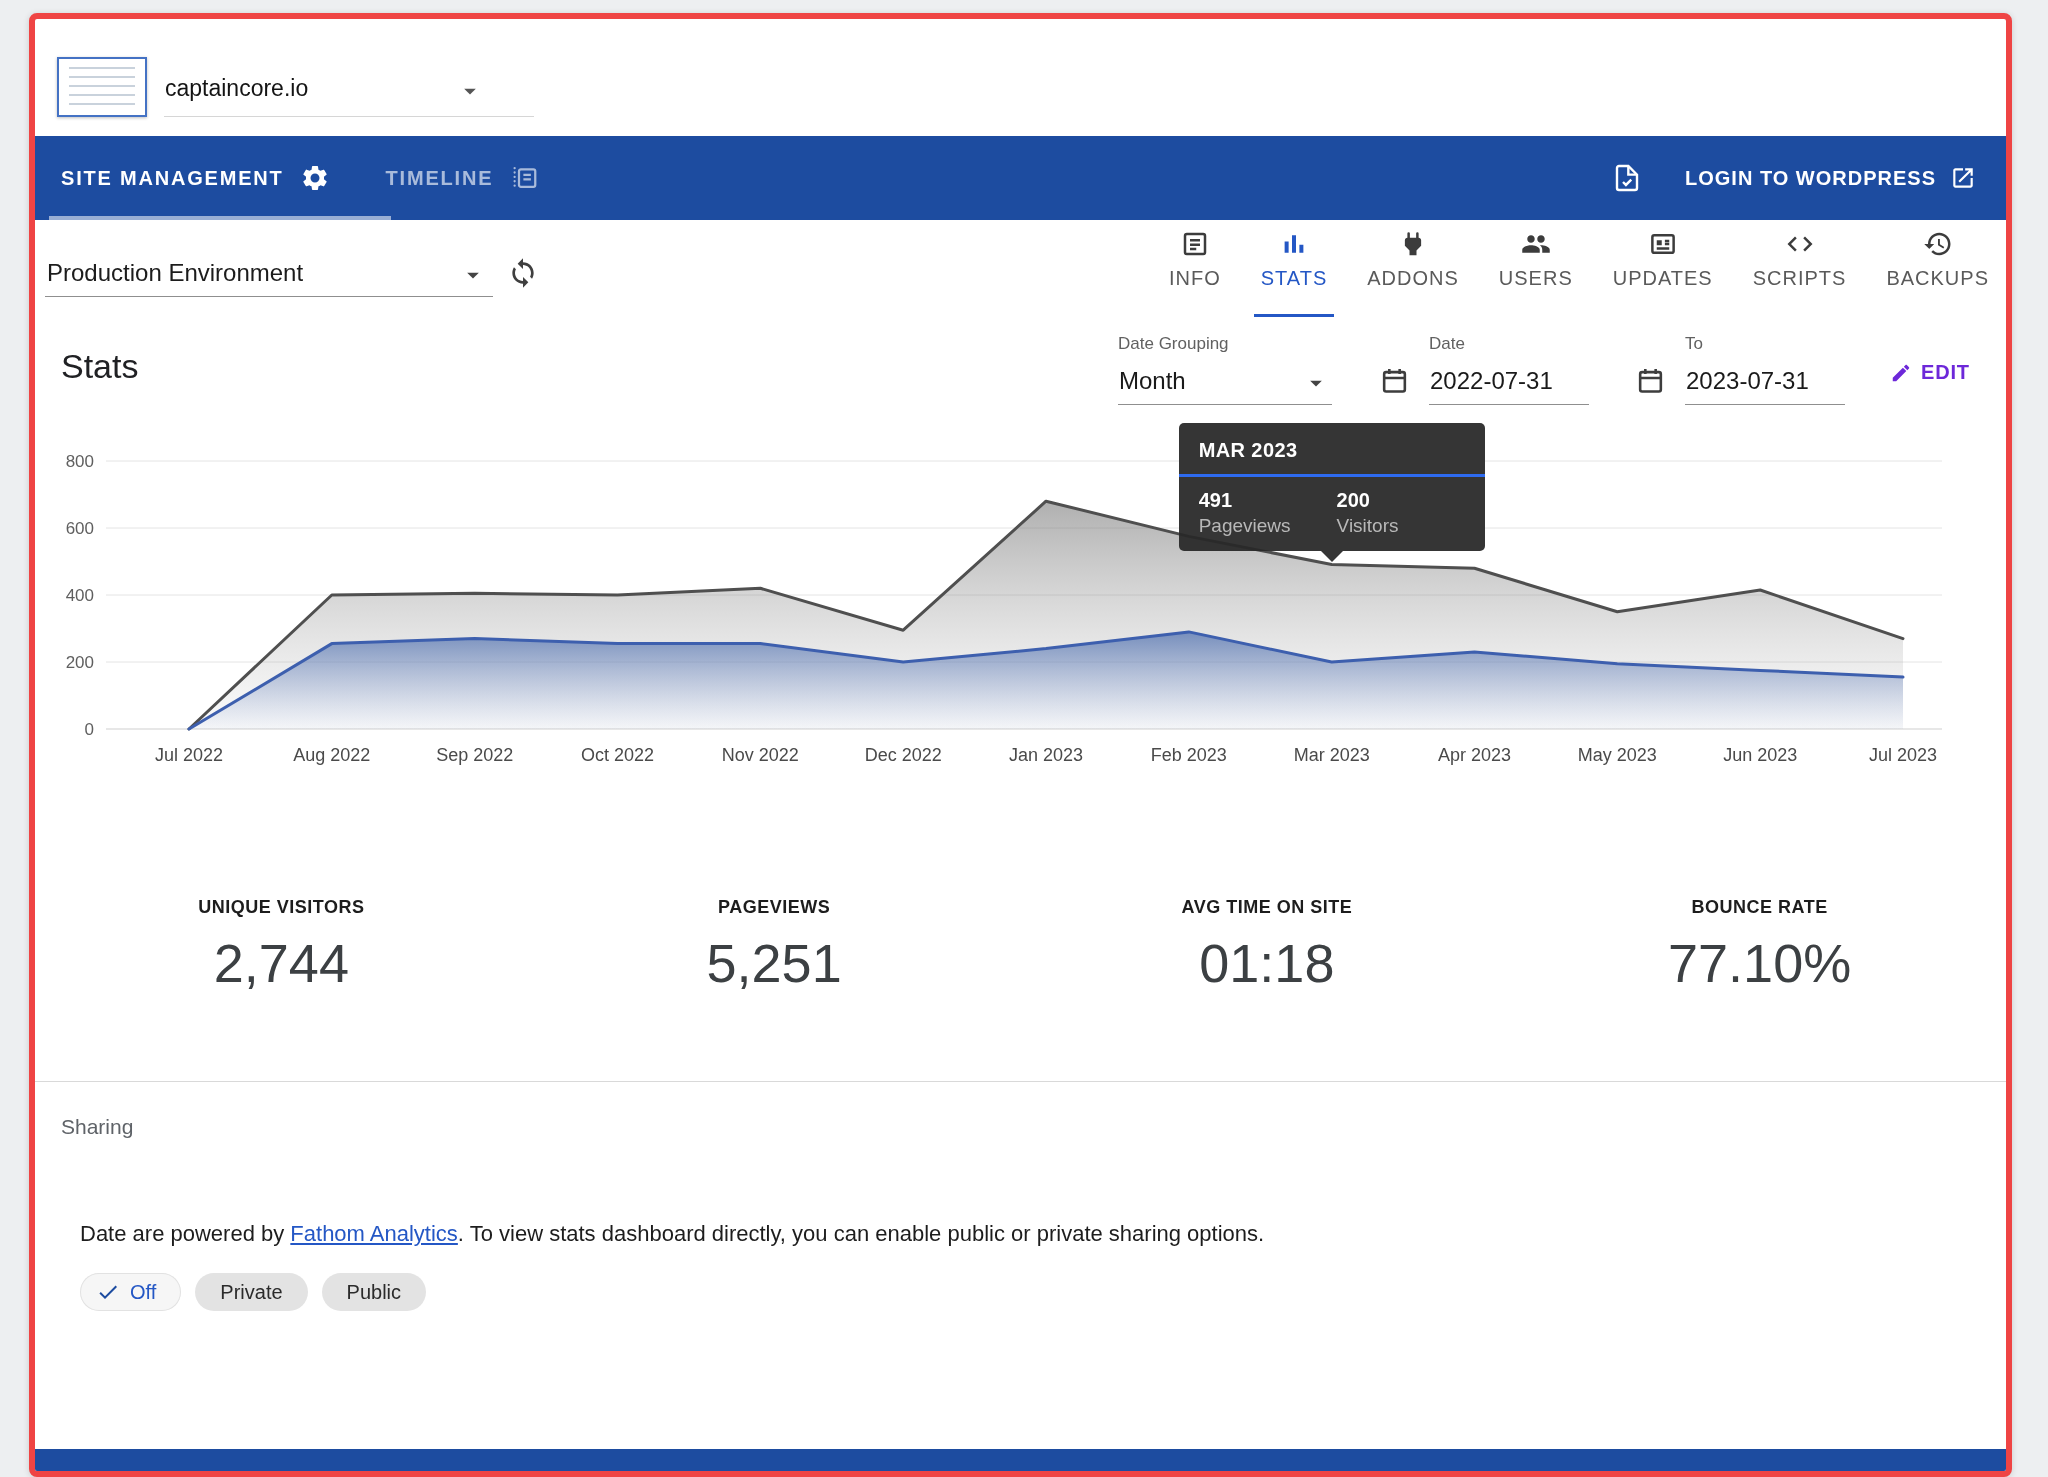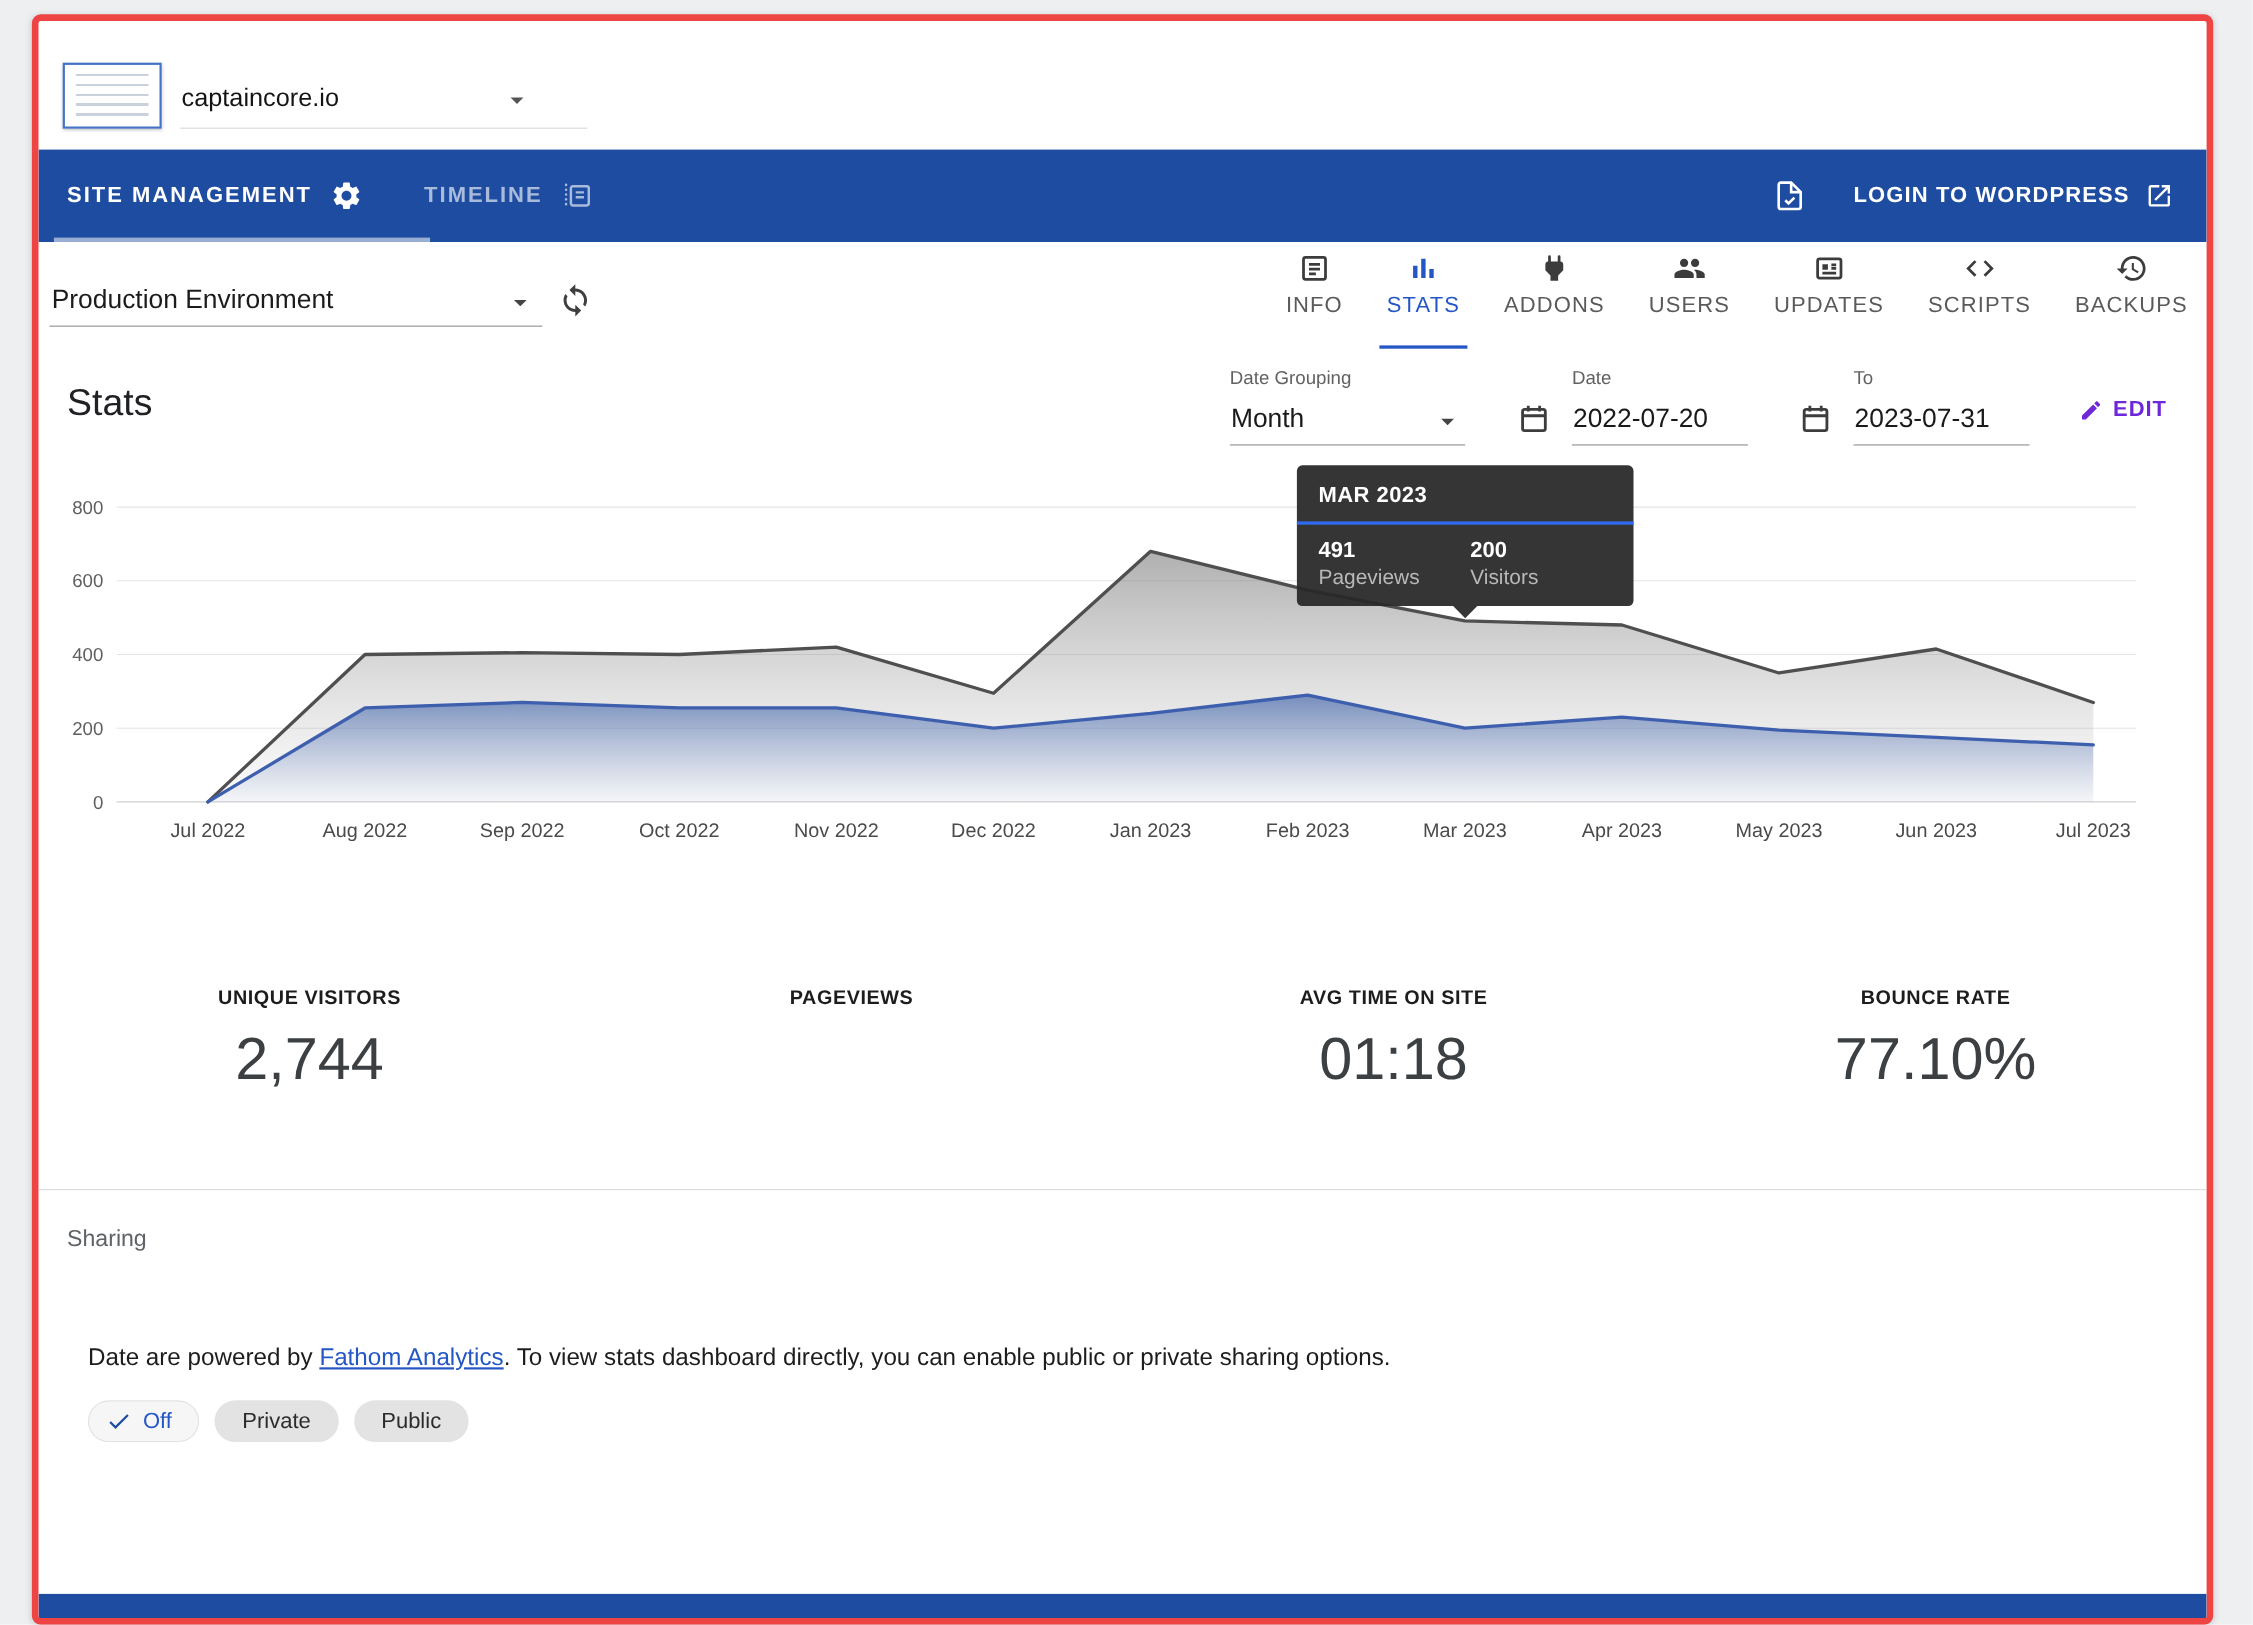--- a/index.html
+++ b/index.html
@@ -258,21 +258,21 @@
         <path fill="currentColor" d="M7 10l5 5 5-5z"></path>
       </svg>
   </div>
 
   <svg class="cal-icon" style="left:1344px; top:346px;" viewBox="0 0 24 24" fill="none" stroke="currentColor" stroke-width="2">
       <rect x="4" y="5.5" width="16" height="15" rx="1.5"></rect>
       <path d="M8 3v4M16 3v4M4 10h16"></path>
     </svg>
   <div class="ctl-label" style="left:1394px; top:315px;">Date</div>
   <div class="ctl-select" style="left:1394px; top:340px; width:160px;">
-    <span class="val">2022-07-20</span>
+    <span class="val">2022-07-31</span>
   </div>
 
   <svg class="cal-icon" style="left:1600px; top:346px;" viewBox="0 0 24 24" fill="none" stroke="currentColor" stroke-width="2">
       <rect x="4" y="5.5" width="16" height="15" rx="1.5"></rect>
       <path d="M8 3v4M16 3v4M4 10h16"></path>
     </svg>
   <div class="ctl-label" style="left:1650px; top:315px;">To</div>
   <div class="ctl-select" style="left:1650px; top:340px; width:160px;">
     <span class="val">2023-07-31</span>
   </div>
@@ -342,20 +342,21 @@
     </div>
   </div>
 
   <div class="summary">
     <div>
       <div class="sum-label">UNIQUE VISITORS</div>
       <div class="sum-value">2,744</div>
     </div>
     <div>
       <div class="sum-label">PAGEVIEWS</div>
+      <div class="sum-value">5,251</div>
     </div>
     <div>
       <div class="sum-label">AVG TIME ON SITE</div>
       <div class="sum-value">01:18</div>
     </div>
     <div>
       <div class="sum-label">BOUNCE RATE</div>
       <div class="sum-value">77.10%</div>
     </div>
   </div>

